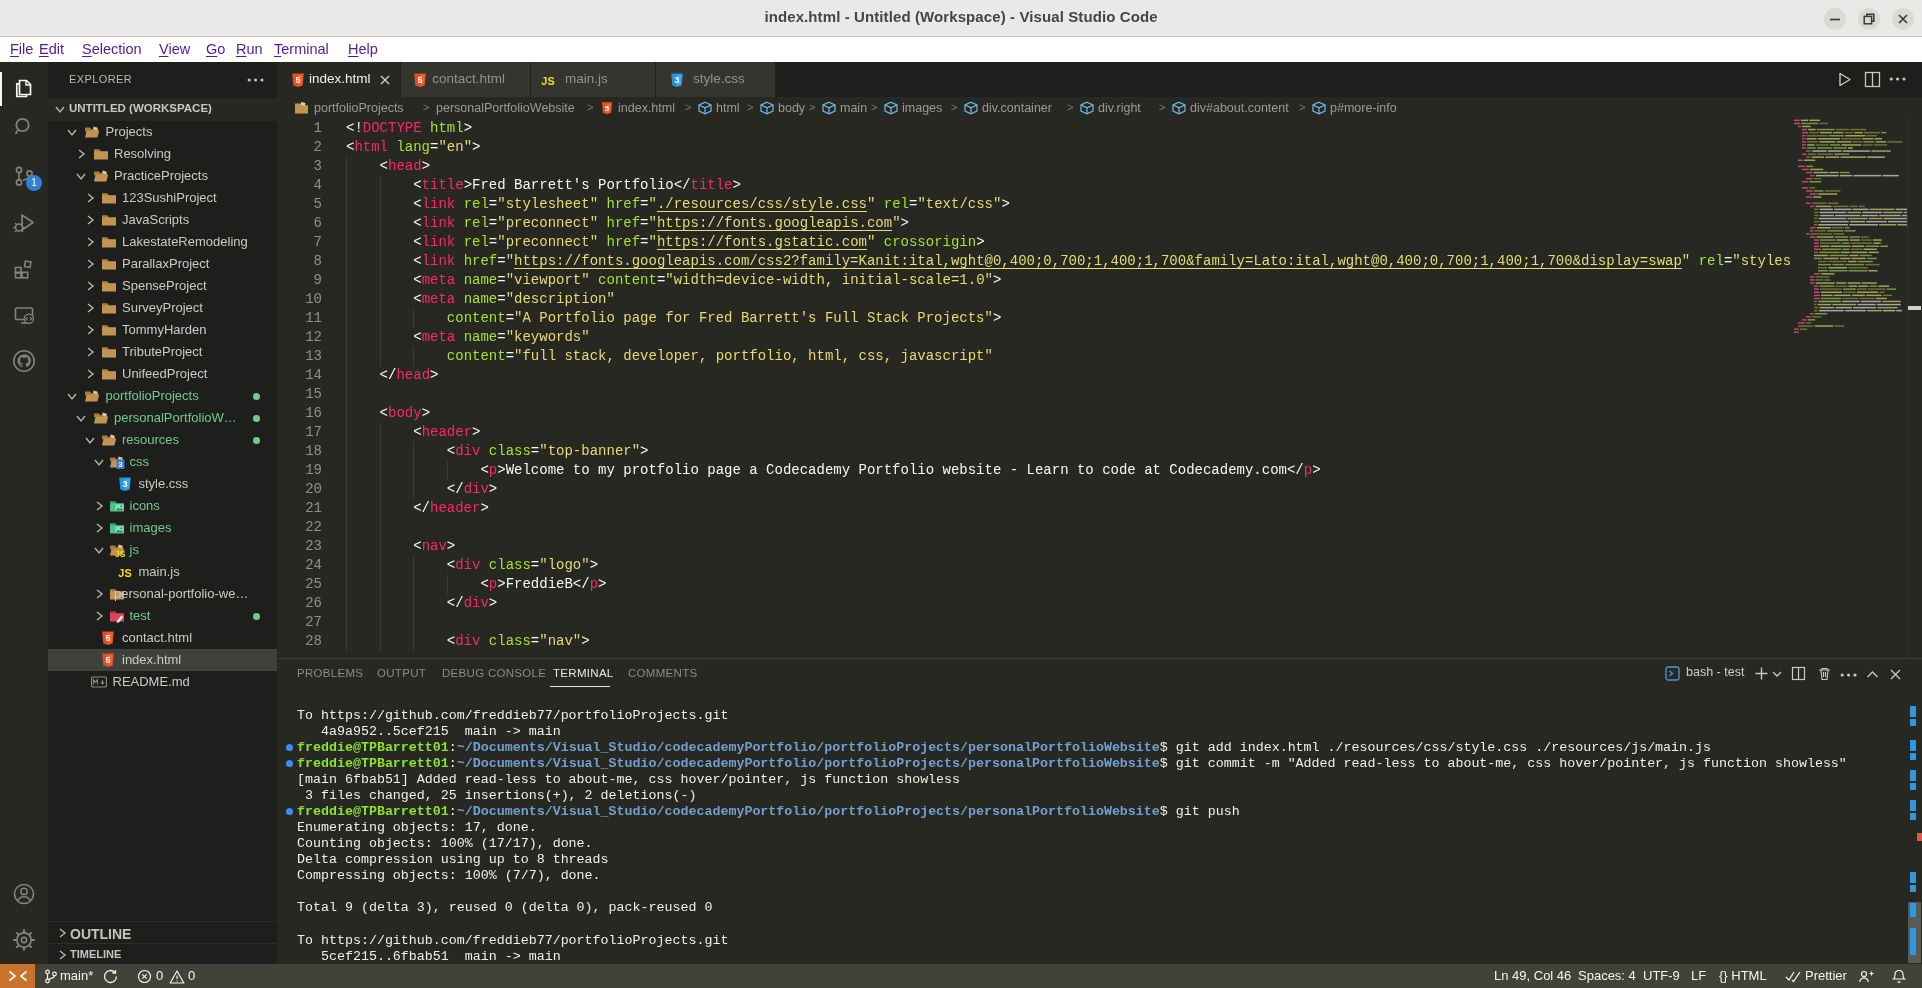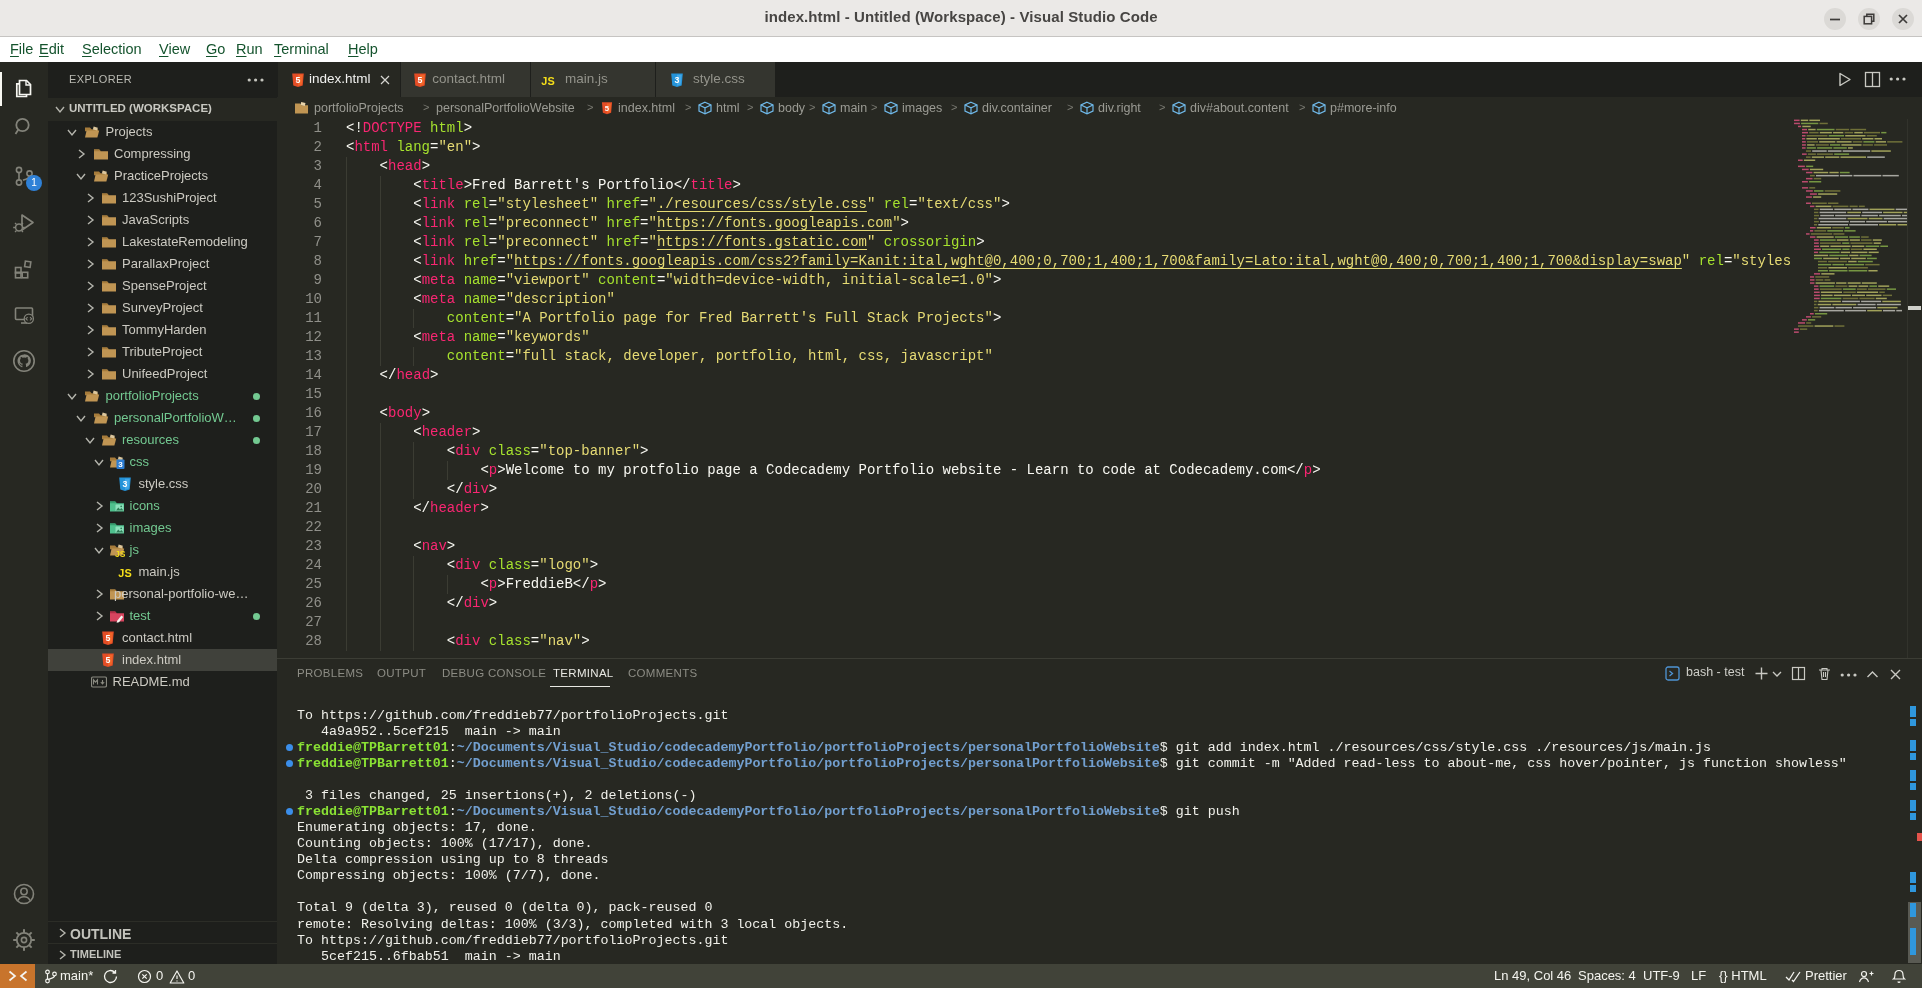--- a/index.html
+++ b/index.html
@@ -1,21 +1,21 @@
 <!DOCTYPE html>
 <html><head><meta charset="utf-8"><style>
 *{margin:0;padding:0;box-sizing:border-box}
 html,body{width:1922px;height:988px;overflow:hidden;background:#fff}
 body{font-family:"Liberation Sans",sans-serif;position:relative}
 .abs{position:absolute}
 pre{font-family:"Liberation Mono",monospace;white-space:pre}
 #titlebar{left:0;top:0;width:1922px;height:37px;background:#ebe9e7;border-bottom:1px solid #c6c4c2}
 #titletext{width:100%;top:8px;text-align:center;font-size:15px;font-weight:bold;color:#474543;letter-spacing:.1px}
 #menubar{left:0;top:38px;width:1922px;height:24px;background:#ffffff}
-.menuitem{top:3px;font-size:14.5px;color:#14532d}
+.menuitem{top:3px;font-size:14.5px;color:#4c1d95}
 .menuitem span{text-decoration:underline;text-decoration-thickness:1px;text-underline-offset:2px}
 #activitybar{left:0;top:62px;width:48px;height:902px;background:#272822}
 #sidebar{left:48px;top:62px;width:229px;height:902px;background:#1e1f1c;overflow:hidden}
 #sbtitle{left:21px;top:11px;font-size:11px;color:#bbbbb4;letter-spacing:.4px}
 #sbheader{left:0;top:35.5px;width:229px;height:23px;background:#272822;color:#c9c9c2}
 .row{position:absolute;left:0;width:229px;height:22px}
 .rowsel{background:#40413b}
 .rlabel{position:absolute;top:3.5px;font-size:13px;color:#cccac2;white-space:nowrap}
 .green{color:#73c991}
 .gdot{position:absolute;top:8px;width:7px;height:7px;border-radius:4px;background:#73c991;left:205px}
@@ -153,21 +153,21 @@
 <div class="rlabel" style="left:57.5px">Projects</div>
 </div>
 <div class="row" style="top:80.5px">
 <svg class="abs" style="left:27px;top:5px" width="12" height="12" viewBox="0 0 12 12">
         <path d="M4 2l5 4-5 4" fill="none" stroke="#b5b5ad" stroke-width="1.4"></path>
       </svg>
 <svg class="abs" style="left:45px;top:3px" width="16" height="16" viewBox="0 0 16 16">
         <path d="M1 3.5h5.2l1.5 1.8H15v8.2H1z" fill="#c09553"></path>
         <path d="M1 3.5h5.2l1.5 1.8H1z" fill="#a77c3b"></path>
       </svg>
-<div class="rlabel" style="left:66px">Compressing</div>
+<div class="rlabel" style="left:66px">Resolving</div>
 </div>
 <div class="row" style="top:102.5px">
 <svg class="abs" style="left:27px;top:5px" width="12" height="12" viewBox="0 0 12 12">
         <path d="M2 4l4 5 4-5" fill="none" stroke="#b5b5ad" stroke-width="1.4"></path>
       </svg>
 <svg class="abs" style="left:45px;top:3px" width="16" height="16" viewBox="0 0 16 16">
         <path d="M1 3.5h5l1.5 1.8H14v2H1z" fill="#a77c3b"></path>
         <path d="M1 13.5l1.6-7h12.6l-1.8 7z" fill="#c09553"></path>
         <path d="M9.6 2.6l4.2 1.1-.7 2.8-4.2-1.1z" fill="#ddc79c"></path>
       </svg>
@@ -936,29 +936,29 @@
       <path d="M2 2l9 9M11 2l-9 9" stroke="#c9c9c3" stroke-width="1.4"></path>
     </svg>
 </div>
 <div class="abs" style="left:277px;top:658px;width:1645px;height:306px;overflow:hidden">
 <pre class="tline" style="left:20px;top:49.7px">To https://github.com/freddieb77/portfolioProjects.git</pre>
 <pre class="tline" style="left:20px;top:65.8px">   4a9a952..5cef215  main -&gt; main</pre>
 <pre class="tline" style="left:20px;top:81.8px"><span class="tg">freddie@TPBarrett01</span>:<span class="tb">~/Documents/Visual_Studio/codecademyPortfolio/portfolioProjects/personalPortfolioWebsite</span>$ git add index.html ./resources/css/style.css ./resources/js/main.js</pre>
 <div class="cmddot" style="top:85.8px"></div>
 <pre class="tline" style="left:20px;top:97.9px"><span class="tg">freddie@TPBarrett01</span>:<span class="tb">~/Documents/Visual_Studio/codecademyPortfolio/portfolioProjects/personalPortfolioWebsite</span>$ git commit -m "Added read-less to about-me, css hover/pointer, js function showless"</pre>
 <div class="cmddot" style="top:101.9px"></div>
+<pre class="tline" style="left:20px;top:113.9px">[main 6fbab51] Added read-less to about-me, css hover/pointer, js function showless</pre>
 <pre class="tline" style="left:20px;top:130.0px"> 3 files changed, 25 insertions(+), 2 deletions(-)</pre>
 <pre class="tline" style="left:20px;top:146.1px"><span class="tg">freddie@TPBarrett01</span>:<span class="tb">~/Documents/Visual_Studio/codecademyPortfolio/portfolioProjects/personalPortfolioWebsite</span>$ git push</pre>
 <div class="cmddot" style="top:150.1px"></div>
 <pre class="tline" style="left:20px;top:162.1px">Enumerating objects: 17, done.</pre>
 <pre class="tline" style="left:20px;top:178.2px">Counting objects: 100% (17/17), done.</pre>
 <pre class="tline" style="left:20px;top:194.2px">Delta compression using up to 8 threads</pre>
 <pre class="tline" style="left:20px;top:210.3px">Compressing objects: 100% (7/7), done.</pre>
 <pre class="tline" style="left:20px;top:242.4px">Total 9 (delta 3), reused 0 (delta 0), pack-reused 0</pre>
-<pre class="tline" style="left:20px;top:258.5px">remote: Resolving deltas: 100% (3/3), completed with 3 local objects.</pre>
 <pre class="tline" style="left:20px;top:274.5px">To https://github.com/freddieb77/portfolioProjects.git</pre>
 <pre class="tline" style="left:20px;top:290.6px">   5cef215..6fbab51  main -&gt; main</pre>
 <div class="abs" style="left:1631px;top:244px;width:13px;height:61px;background:rgba(150,150,145,0.45)"></div>
 <div class="abs" style="left:1633px;top:48px;width:6px;height:11px;background:#2f97dd"></div>
 <div class="abs" style="left:1633px;top:61px;width:6px;height:7px;background:#2f97dd"></div>
 <div class="abs" style="left:1633px;top:82px;width:6px;height:11px;background:#2f97dd"></div>
 <div class="abs" style="left:1633px;top:95px;width:6px;height:7px;background:#2f97dd"></div>
 <div class="abs" style="left:1633px;top:112px;width:6px;height:11px;background:#2f97dd"></div>
 <div class="abs" style="left:1633px;top:125px;width:6px;height:7px;background:#2f97dd"></div>
 <div class="abs" style="left:1633px;top:142px;width:6px;height:11px;background:#2f97dd"></div>

